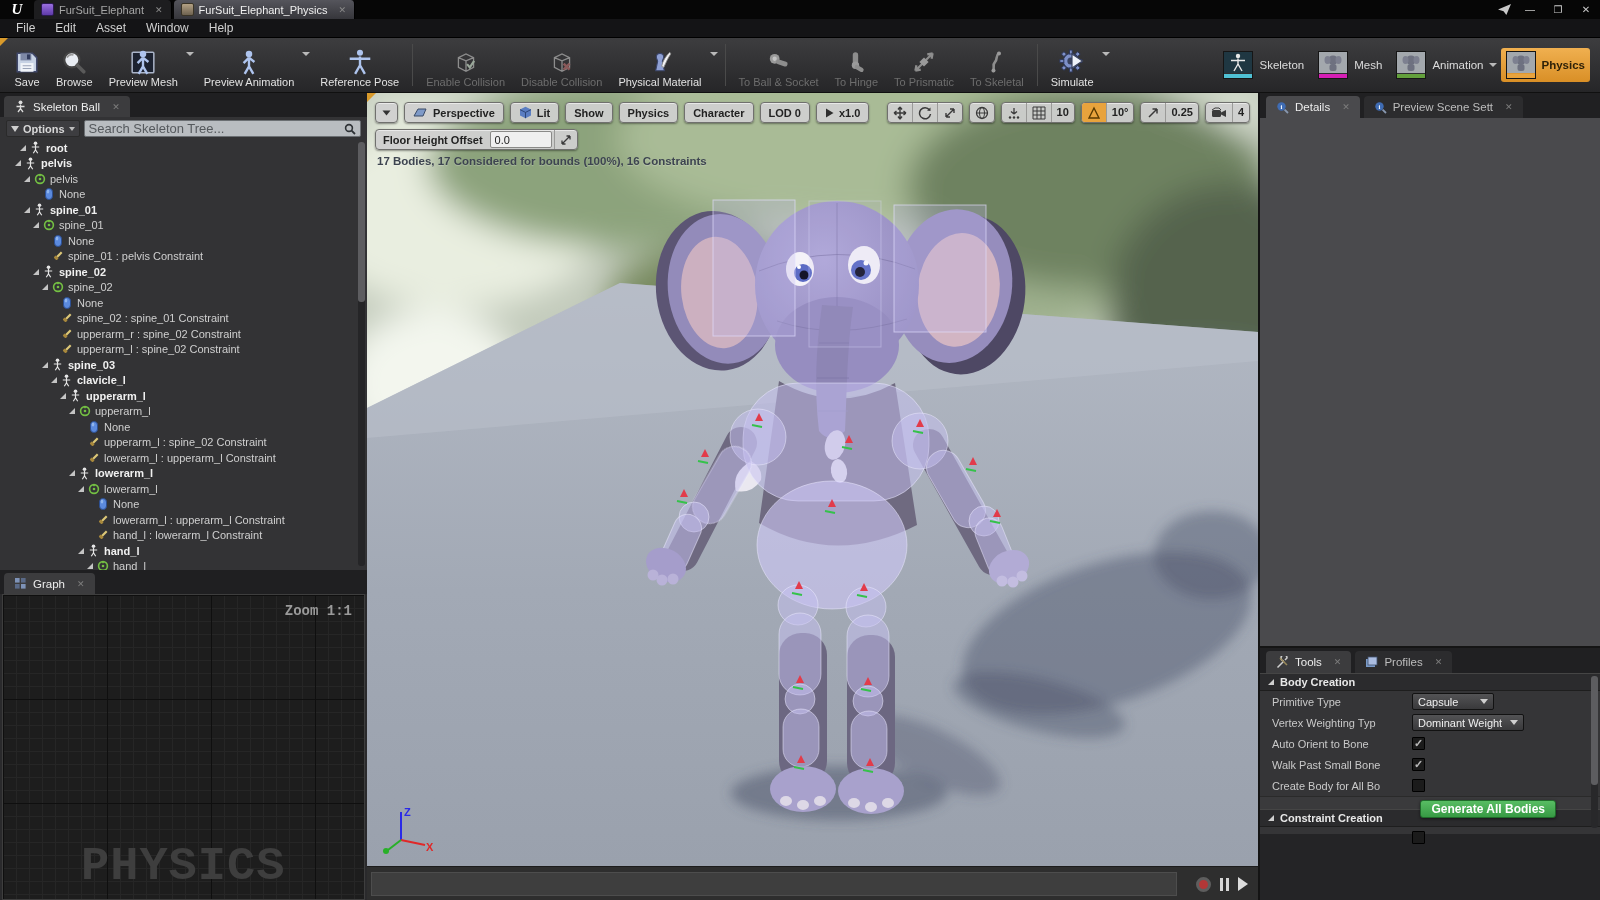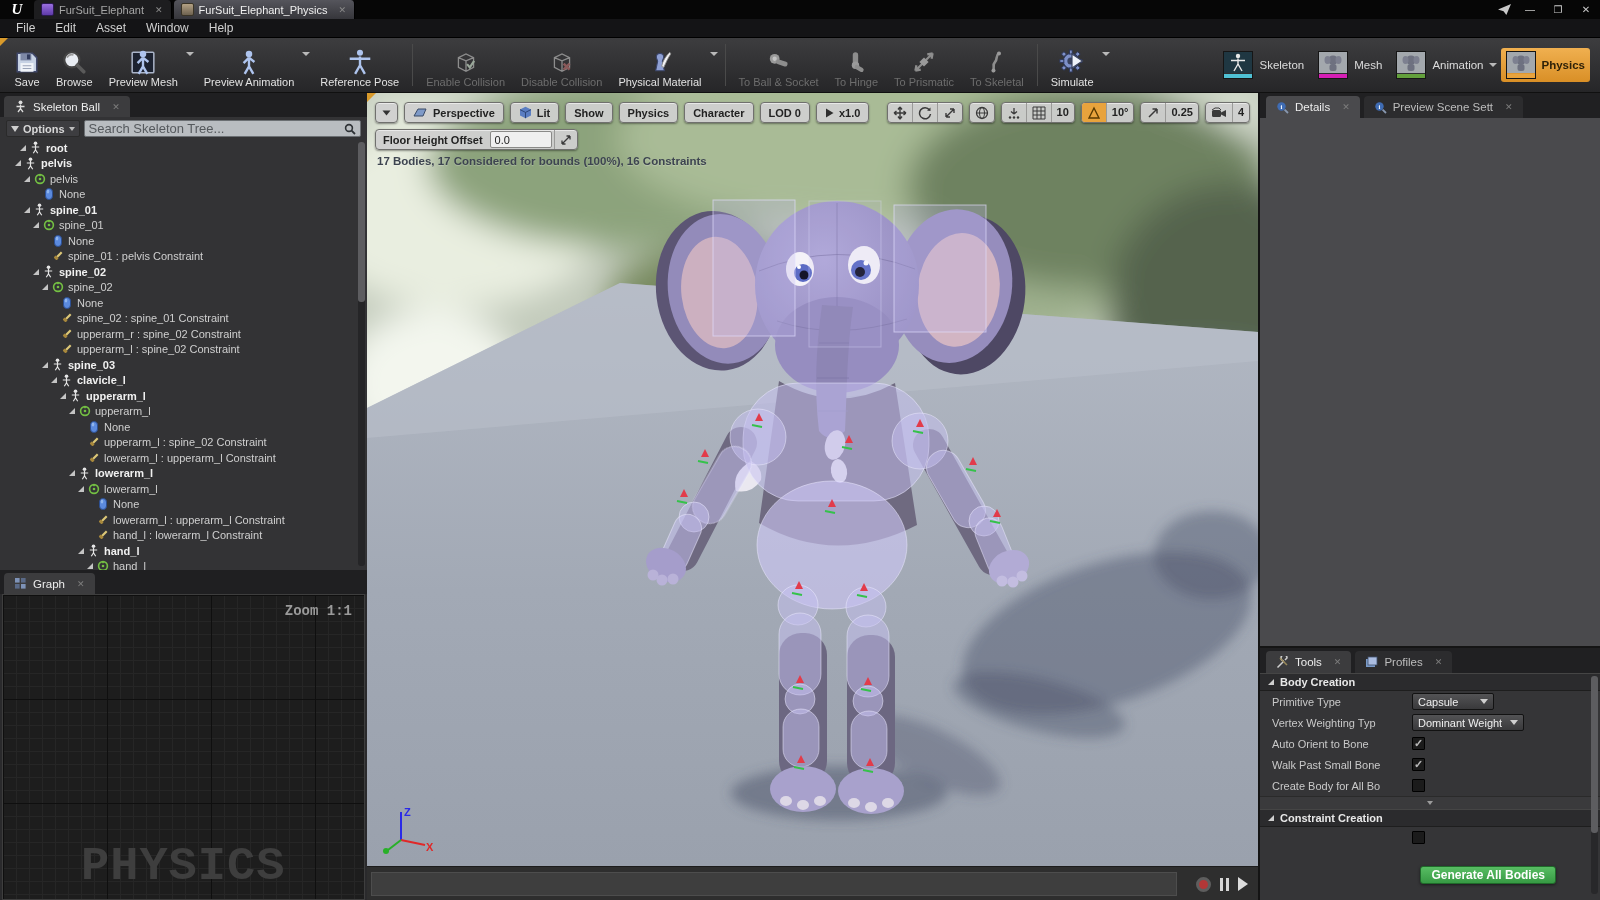--- a/index.html
+++ b/index.html
@@ -104,21 +104,21 @@
   #vp-bottombar { position:absolute; left:0; bottom:0; width:891px; height:34px; background:#2e2e2e; border-top:1px solid #1c1c1c; z-index:5; }
   #vp-bottombar .inner { position:absolute; left:4px; top:5px; width:806px; height:24px; background:#3e3e3e; border:1px solid #4d4d4d; }
   #vp-media { position:absolute; right:10px; top:5px; height:24px; display:flex; align-items:center; gap:9px; }
   .rec-btn { width:15px; height:15px; border-radius:50%; background:#b23737; border:3px solid #5e5e5e; }
   .pause-btn { display:flex; gap:3px; }
   .pause-btn i { display:block; width:3px; height:13px; background:#d6d6d6; }
   .play-btn { width:0; height:0; border-top:7px solid transparent; border-bottom:7px solid transparent; border-left:10px solid #dcdcdc; }
 
   
   #details-panel { position:absolute; left:0; top:0; width:340px; height:553px; background:#4a4a4d; }
-  #tools-panel { position:absolute; left:0; top:553px; width:340px; height:254px; background:#353537; border-top:2px solid #151515; }
+  #tools-panel { position:absolute; left:0; top:553px; width:340px; height:188px; background:#353537; border-top:2px solid #151515; }
   .rtab-row { height:25px; background:#202022; display:flex; align-items:flex-end; padding-left:6px; }
   .rtab { height:22px; display:flex; align-items:center; gap:6px; padding:0 10px; font-size:11.5px; color:#bdbdbd; background:#2c2c2e; border-top-left-radius:4px; border-top-right-radius:4px; margin-right:4px; }
   .rtab.active { background:#4a4a4d; color:#ededed; }
   #tools-panel .rtab.active { background:#3c3c3e; }
   .sec-header { height:18px; background:#2b2b2d; border-top:1px solid #454545; border-bottom:1px solid #1e1e1e; display:flex; align-items:center; gap:6px; padding-left:8px; font-size:11px; font-weight:bold; color:#e8e8e8; }
   .sec-arrow { width:0; height:0; border-bottom:6px solid #cfcfcf; border-left:6px solid transparent; }
   .trw { height:21px; display:flex; align-items:center; padding-left:12px; }
   .trw .lbl { flex:0 0 140px; font-size:11px; color:#c9c9c9; white-space:nowrap; overflow:hidden; }
   .num-input { width:80px; height:16px; background:#141414; border:1px solid #000; color:#ededed; font-size:11px; display:inline-flex; align-items:center; padding:0 4px; justify-content:space-between; border-radius:1px; }
   .selbox { min-width:82px; height:17px; background:linear-gradient(#535355,#39393b); border:1px solid #121212; color:#efefef; font-size:11px; display:inline-flex; align-items:center; padding:4px 5px; gap:8px; justify-content:space-between; border-radius:2px; }

